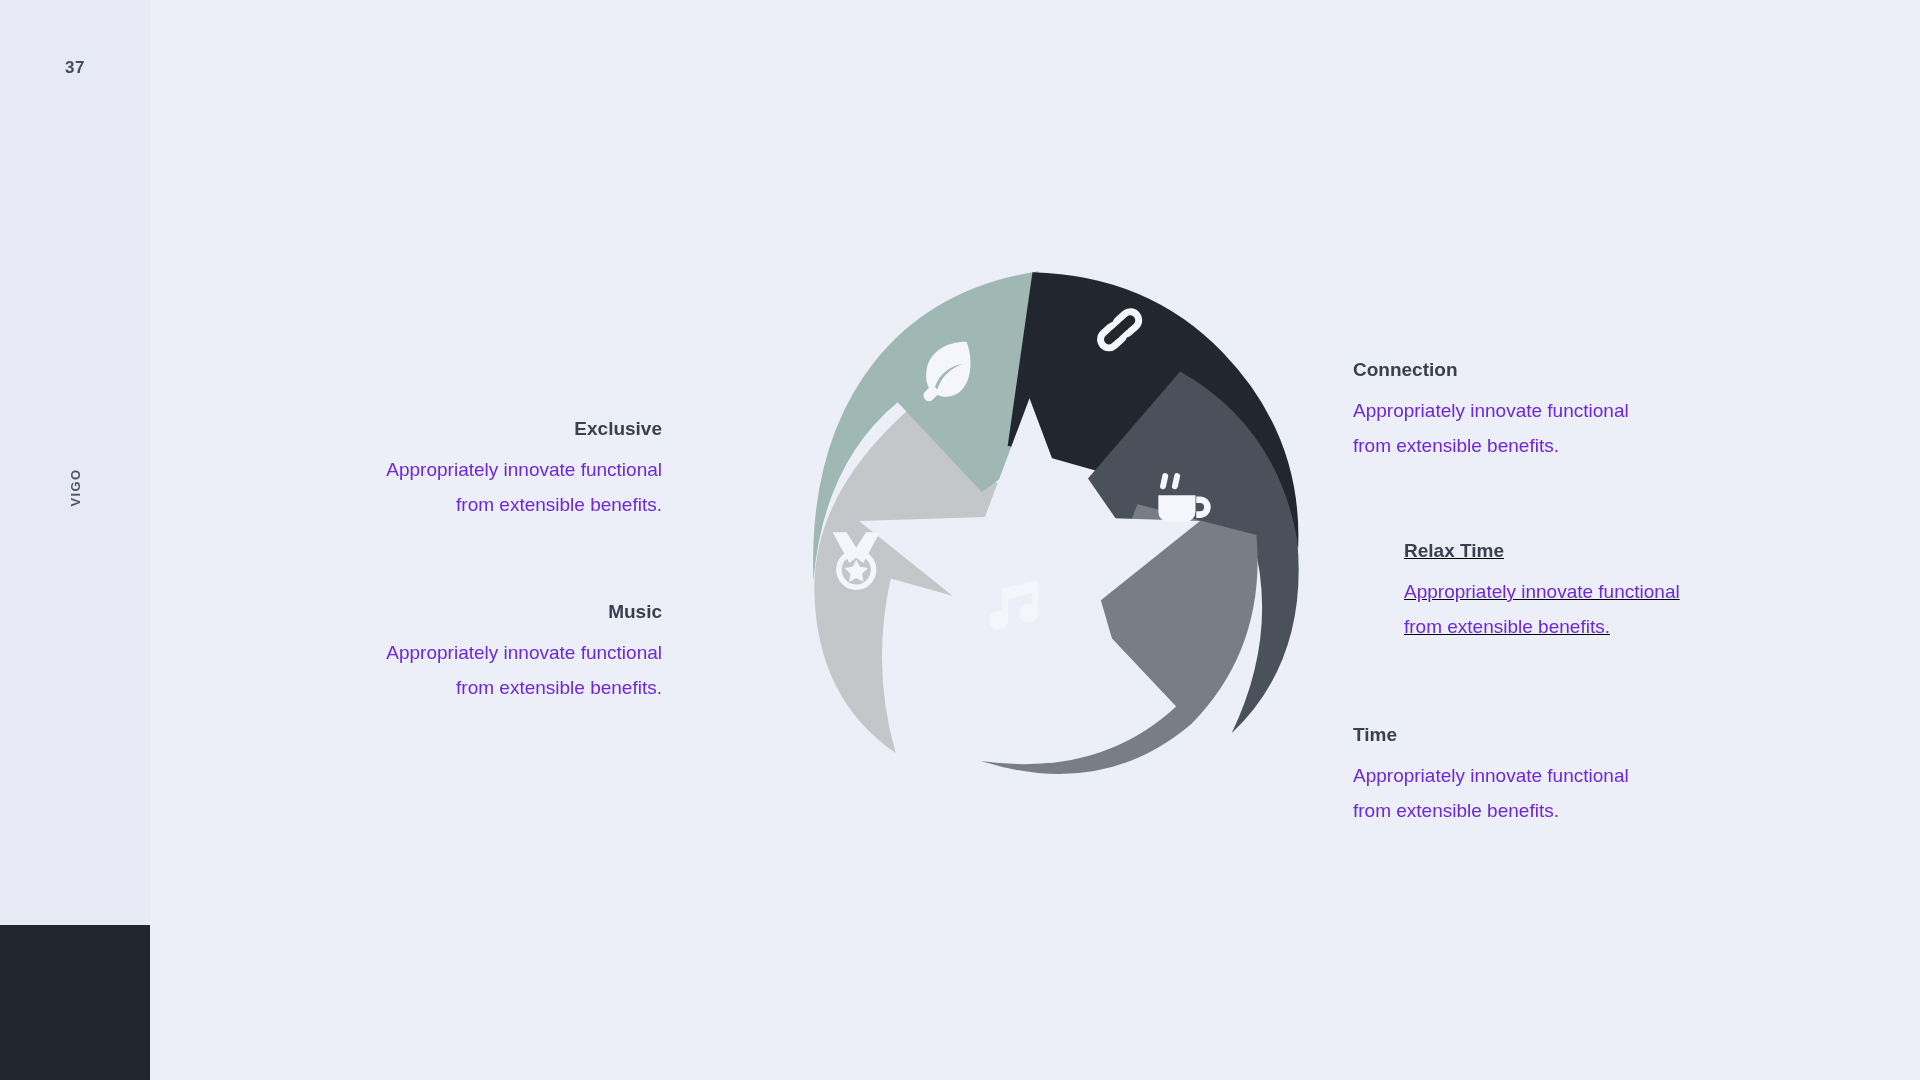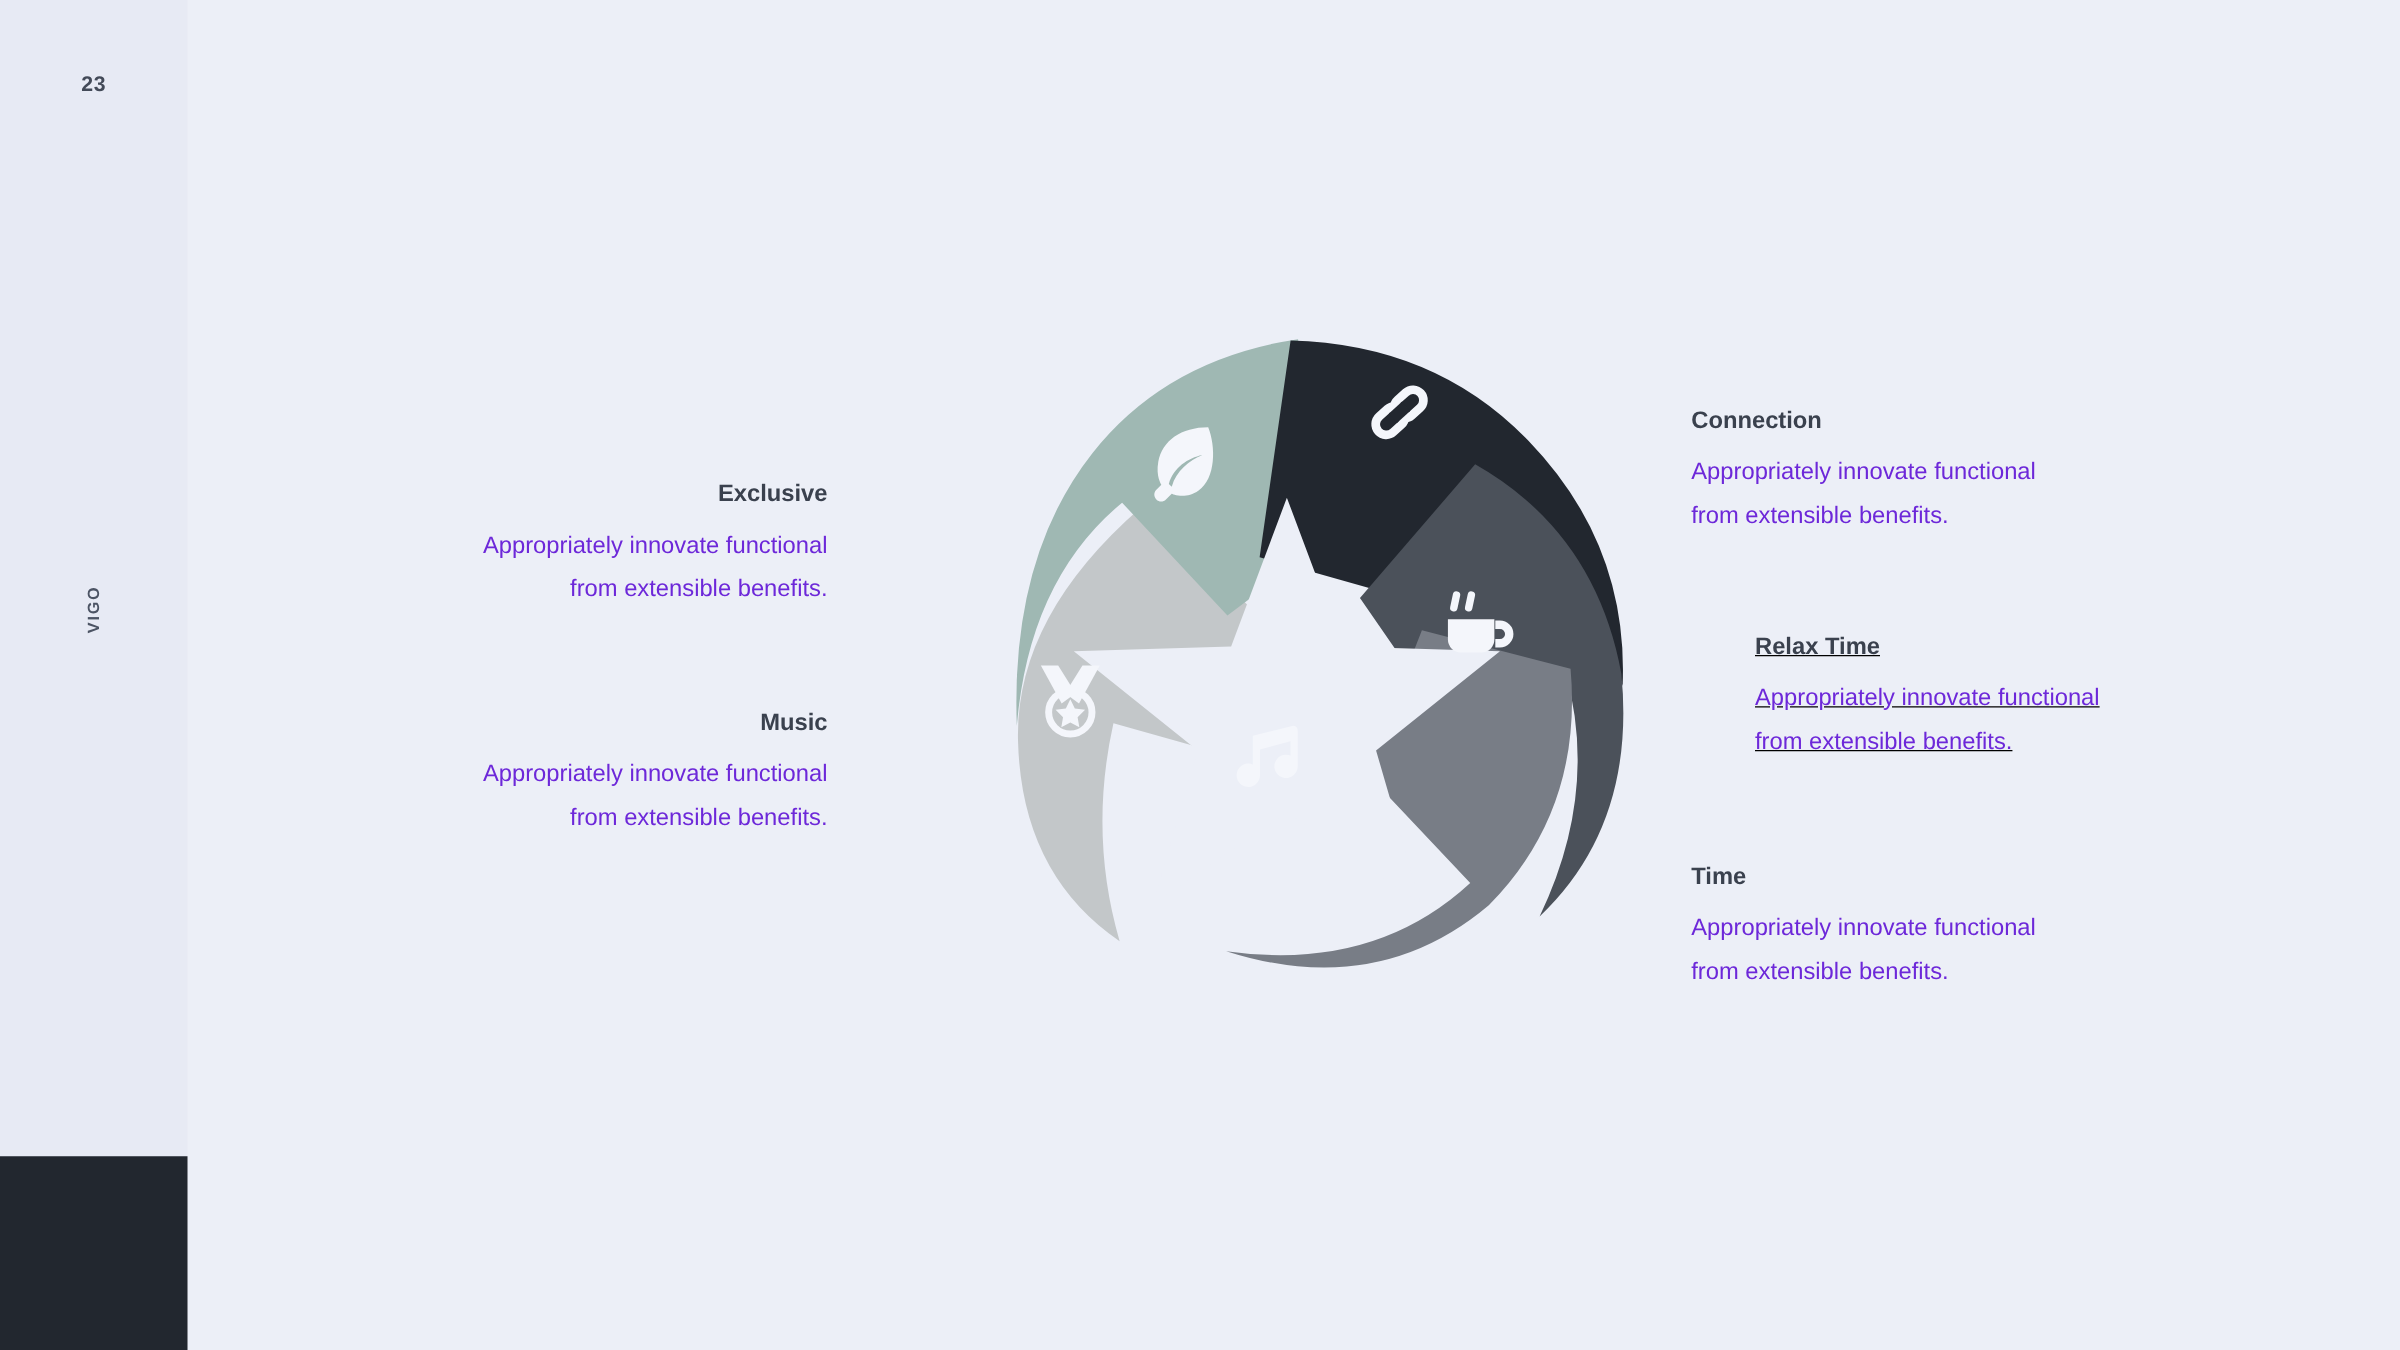--- a/index.html
+++ b/index.html
@@ -45,21 +45,21 @@
 
   
   #diagram {
     position:absolute;
     left:752px; top:249px;
     width:555px; height:560px;
   }
   #diagram svg { display:block; width:555px; height:560px; overflow:visible; }
 
   
-  .block { position:absolute; }
+  .block { position:absolute;margin-top:33px; }
   .block .title {
     font-size:19px; font-weight:700; color:#3a414e;
     margin-bottom:11px; line-height:1.2;
   }
   .block .body {
     font-size:19px; font-weight:400; color:#6d28d9;
     line-height:1.85;
   }
   .left  { text-align:right; }
   .right { text-align:left; }
@@ -69,21 +69,21 @@
   #block-connection{ left:1353px; top:326px; width:430px; }
   #block-relax     { left:1404px; top:507px; width:430px;text-decoration:underline; }
   #block-music     { left:1353px; top:691px; width:430px; }
 </style>
 </head>
 <body>
 
 <div id="slide">
 
   <div id="sidebar">
-    <div id="page-number">23</div>
+    <div id="page-number">37</div>
     <div id="brand">VIGO</div>
   </div>
 
   <div id="menu-button">
     
   </div>
 
   <div id="diagram">
     <svg viewBox="0 0 560 560" xmlns="http://www.w3.org/2000/svg">
       <defs>

